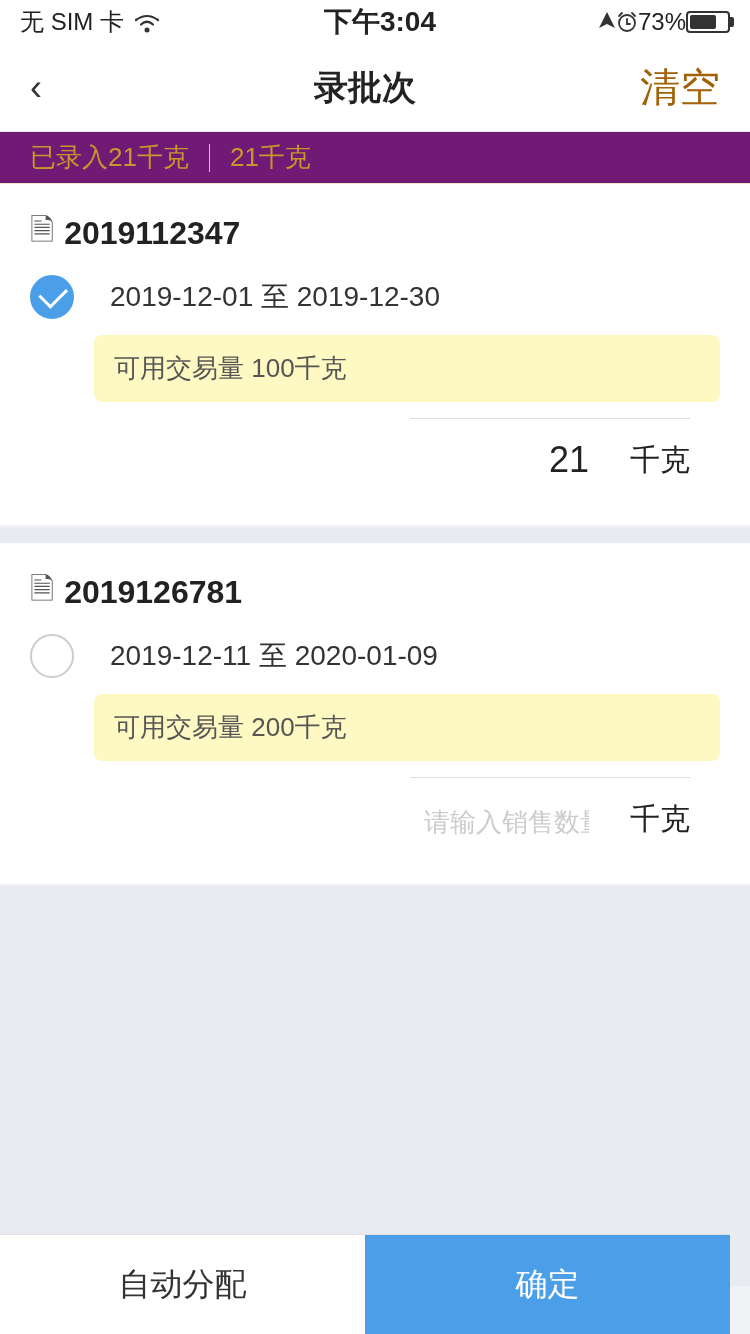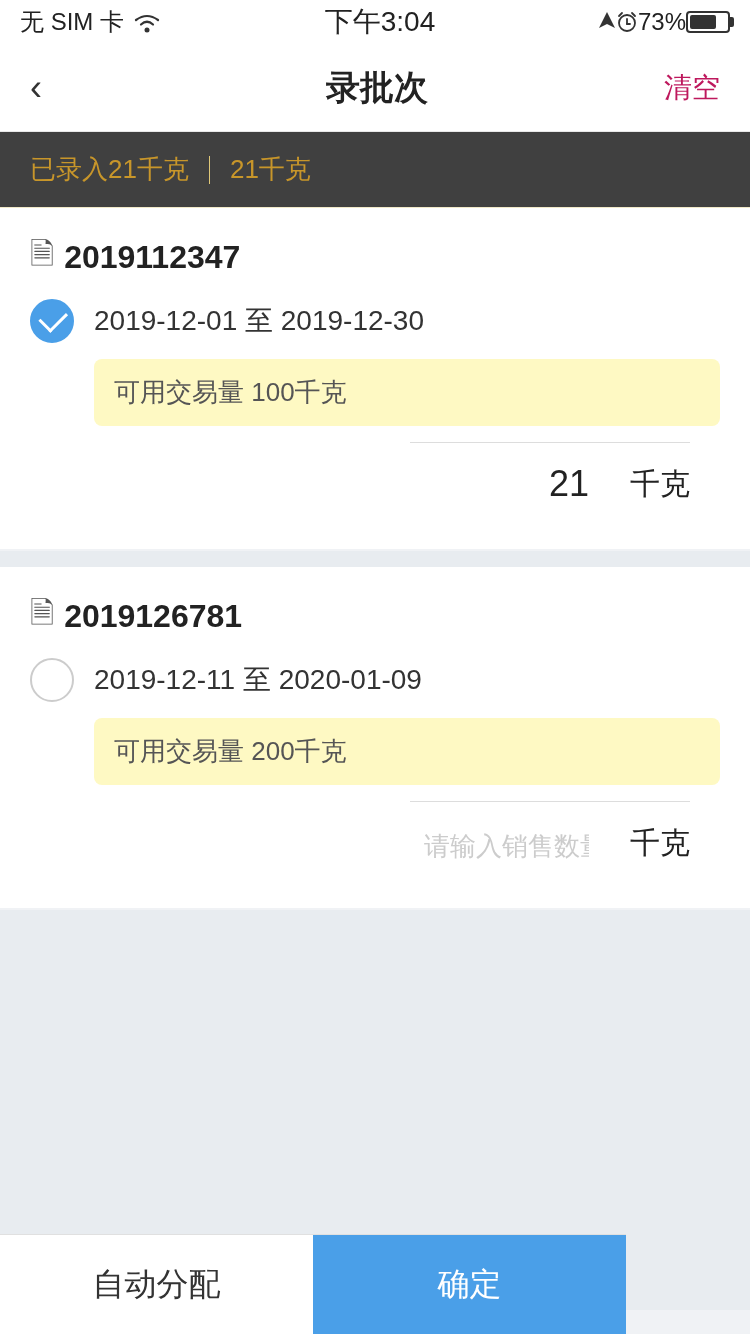--- a/index.html
+++ b/index.html
@@ -25,21 +25,21 @@
       font-size: 24px;
       font-weight: 500;
     }
     .status-left {
       display: flex;
       align-items: center;
       gap: 8px;
     }
     .status-center {
       font-size: 28px;
-      font-weight: 400;
+      font-weight: 700;
     }
     .status-right {
       display: flex;
       align-items: center;
       font-size: 24px;
     }
     .battery {
       width: 44px;
       height: 22px;
       border: 2px solid #333;
@@ -83,29 +83,29 @@
       color: #333;
       cursor: pointer;
       width: 60px;
     }
     .nav-title {
       font-size: 34px;
       font-weight: 600;
       color: #222;
     }
     .nav-action {
-      font-size: 28px;
-      color: #be185d;
+      font-size: 40px;
+      color: #a16207;
       cursor: pointer;
     }
 
     
     .info-banner {
-      background: #404040;
-      padding: 20px 30px;
+      background: #701a75;
+      padding: 8px 30px;
       display: flex;
       align-items: center;
       gap: 20px;
       border-bottom: 1px solid #f0e8c8;
     }
     .info-label {
       font-size: 26px;
       color: #c8962a;
     }
     .info-divider {
@@ -142,21 +142,21 @@
     }
     .batch-id {
       font-size: 32px;
       font-weight: 600;
       color: #222;
     }
 
     .batch-row {
       display: flex;
       align-items: center;
-      gap: 20px;
+      gap: 36px;
       margin-bottom: 16px;
       text-align: center;
     }
 
     .radio-circle {
       width: 44px;
       height: 44px;
       border-radius: 50%;
       border: 2px solid #ccc;
       background: #fff;
@@ -237,21 +237,21 @@
       flex: 1;
       background: #e8ecf0;
       min-height: 400px;
     }
 
     
     .bottom-bar {
       position: fixed;
       bottom: 0;
       left: 0;
-      width: 626px;
+      width: 730px;
       height: 100px;
       display: flex;
       background: #84cc16;
       border-top: 1px solid #e0e0e0;
       margin-top: 8px;
     }
     .btn-auto {
       flex: 1;
       display: flex;
       align-items: center;

